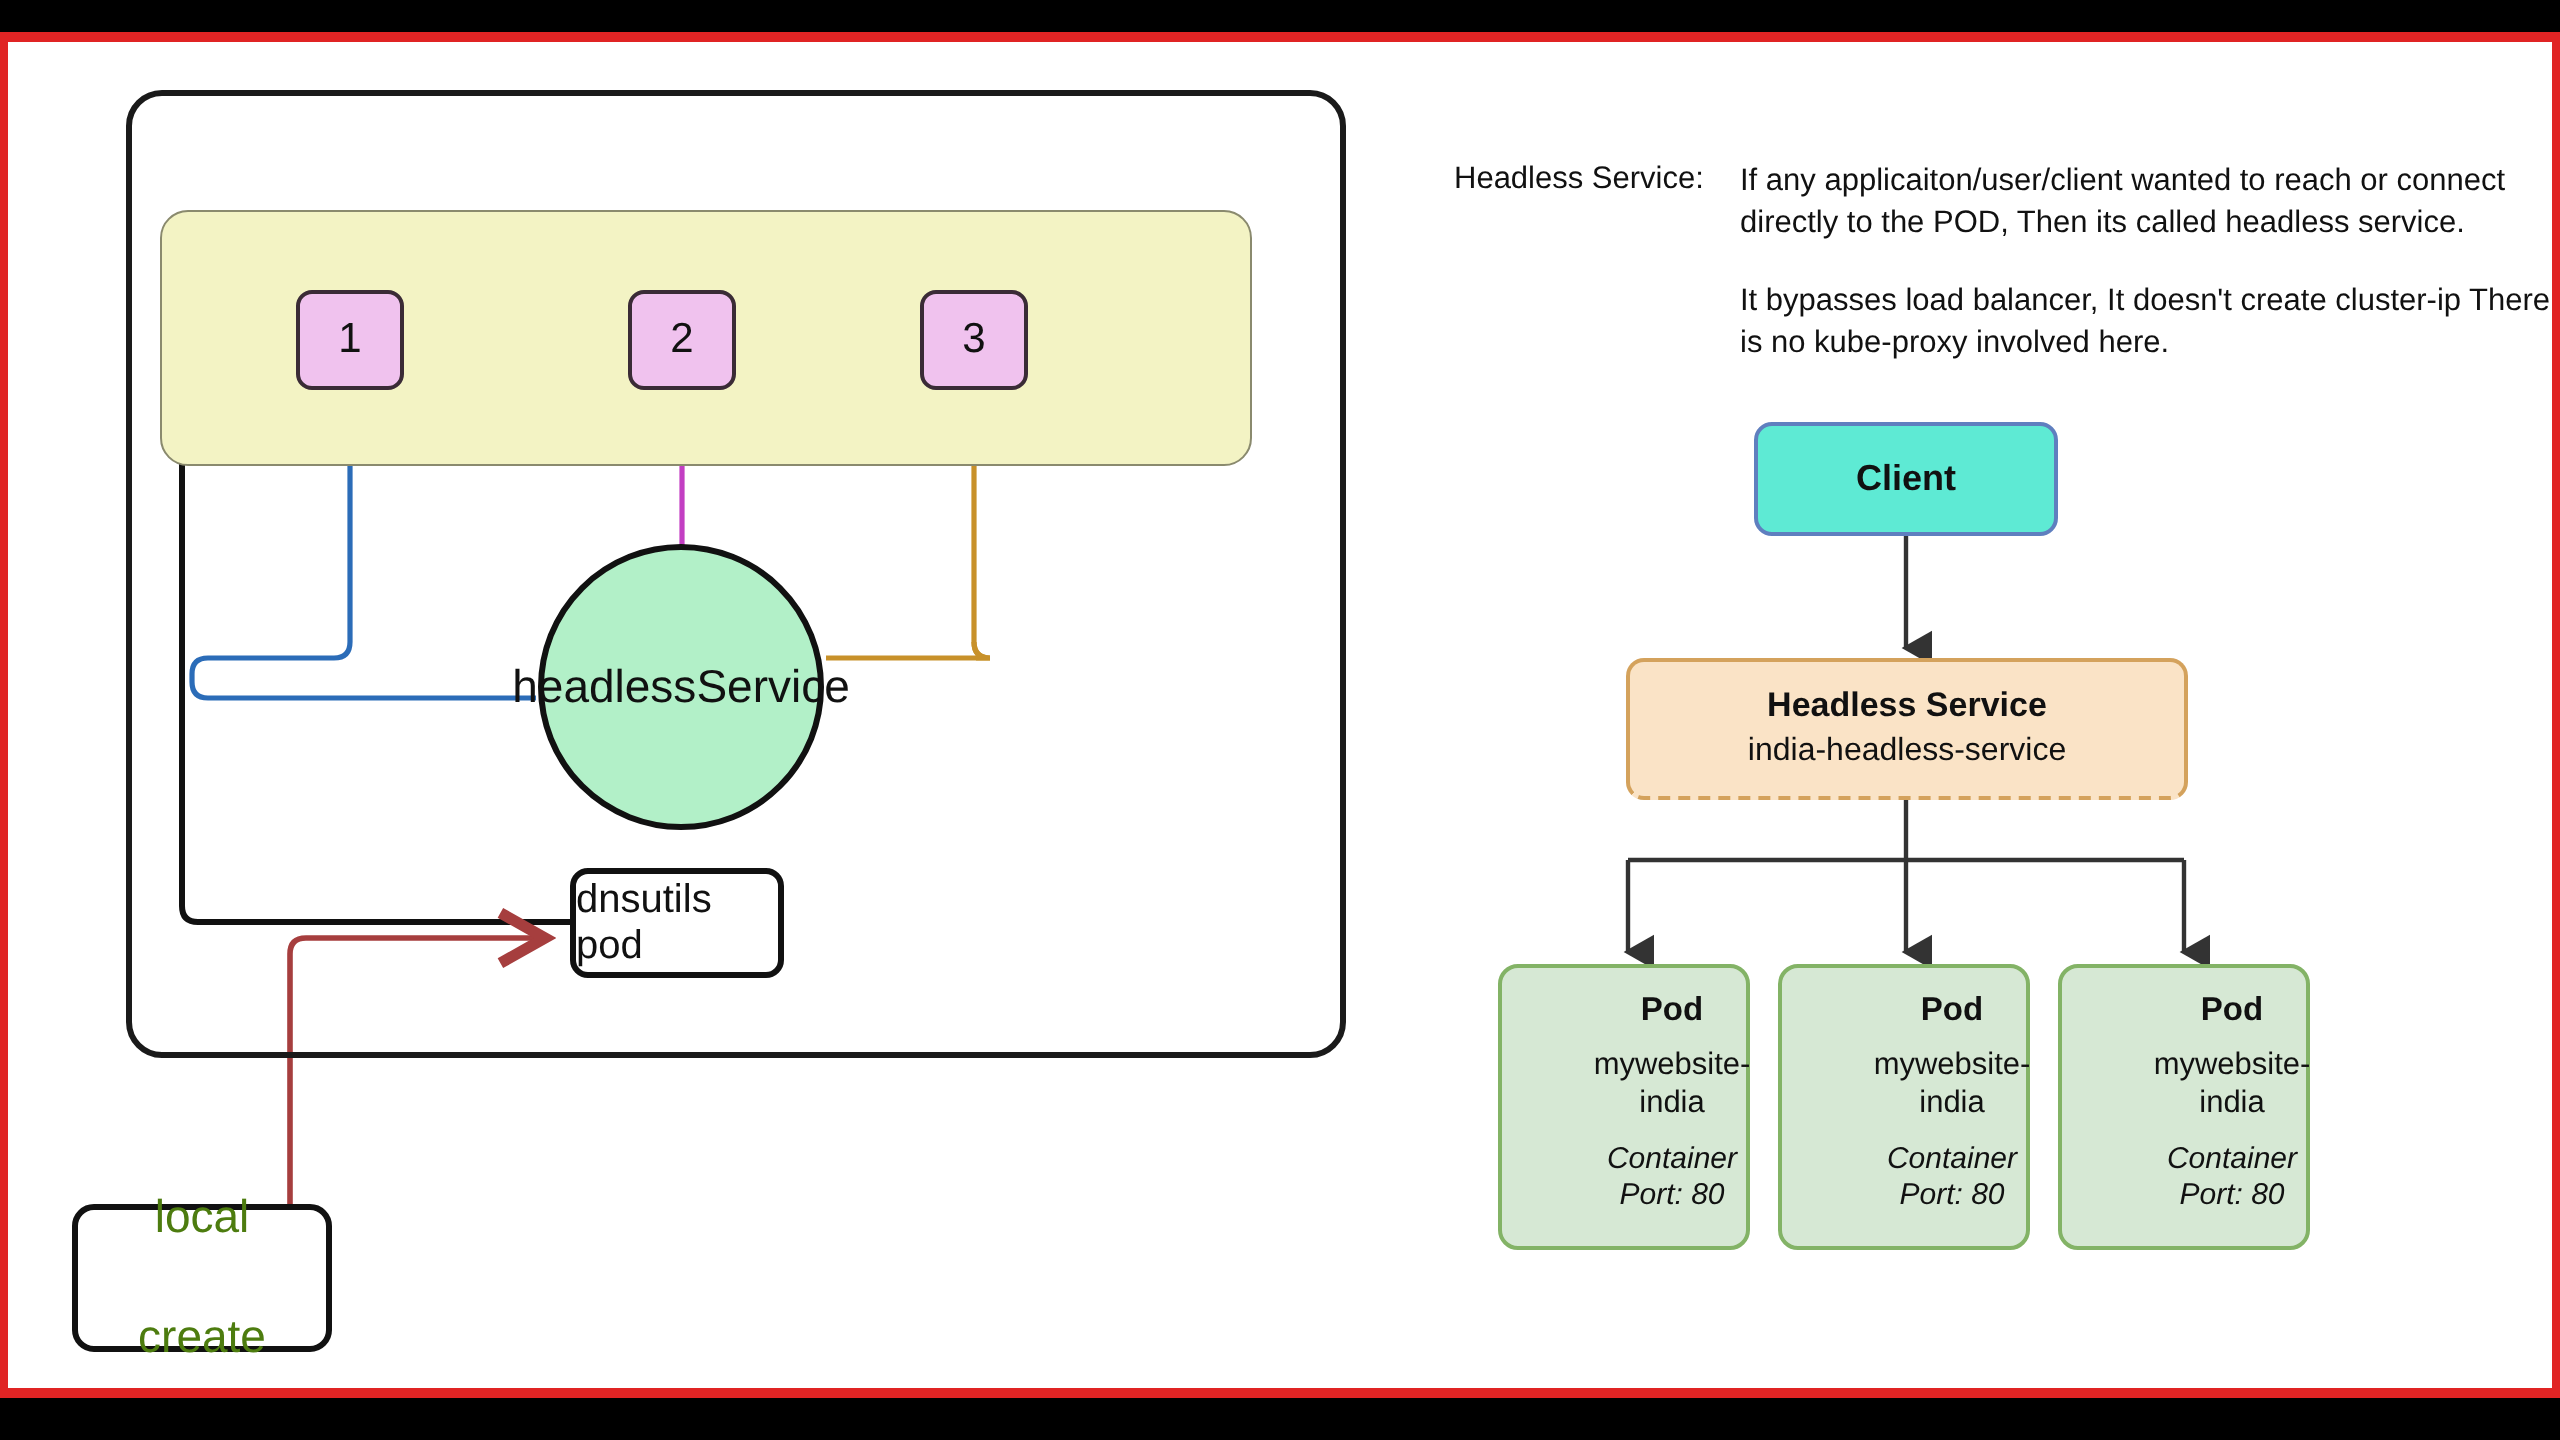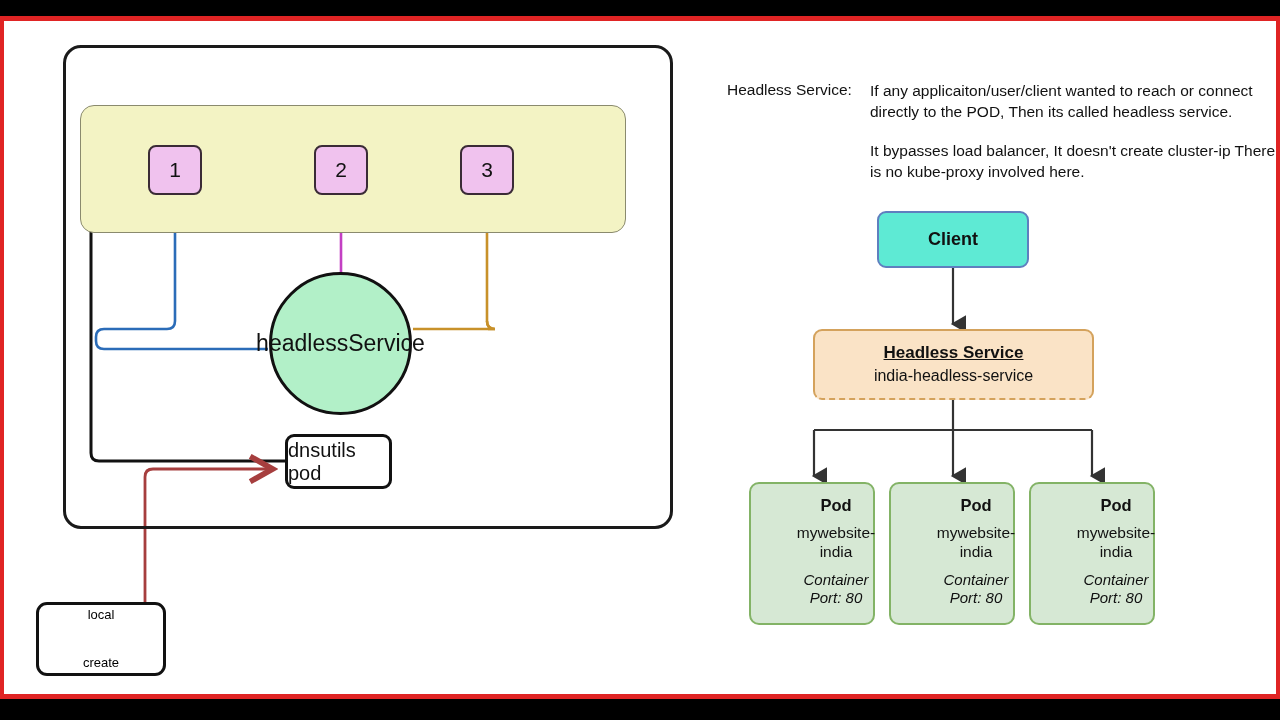--- a/index.html
+++ b/index.html
@@ -53,21 +53,21 @@
   #dnsutils{
     left:281px;top:413px;width:107px;height:55px;
     border:3px solid #111;border-radius:9px;background:#fff;
     display:flex;align-items:center;justify-content:center;
     font-size:20px;color:#111;
   }
   #laptop{
     left:32px;top:581px;width:130px;height:74px;
     border:3px solid #111;border-radius:11px;background:#fff;
     display:flex;flex-direction:column;align-items:center;justify-content:center;
-    line-height:1.2;font-size:13px;color:#000000;text-align:center;gap:32px;
+    line-height:1.2;font-size:23px;color:#4d7c0f;text-align:center;gap:32px;
   }
 
   
   #note-label{
     left:723px;top:60px;width:140px;
     font-size:15.5px;color:#111;
   }
   #note-p1{
     left:866px;top:60px;width:414px;
     font-size:15.5px;color:#111;line-height:1.35;
@@ -82,21 +82,21 @@
     display:flex;align-items:center;justify-content:center;
     font-size:18px;font-weight:bold;color:#111;
   }
   #svc-box{
     left:809px;top:308px;width:281px;height:71px;
     background:#fae3c6;border:2px solid #d4a25c;border-radius:9px;
     border-bottom-style:dashed;
     display:flex;flex-direction:column;align-items:center;justify-content:center;
     color:#111;
   }
-  #svc-box .t1{font-size:17px;font-weight:bold;line-height:1.35;text-decoration:underline;}
+  #svc-box .t1{font-size:17px;font-weight:bold;line-height:1.35;}
   #svc-box .t2{font-size:16px;line-height:1.35;}
   .podbox{
     top:461px;width:126px;height:143px;
     background:#d6e8d4;border:2px solid #83b366;border-radius:10px;
     display:flex;flex-direction:column;align-items:center;
     padding-top:11px;color:#111;text-align:center;line-height:1.22;padding-left:48px;
   }
   .podbox .ph{font-size:16.5px;font-weight:bold;margin-bottom:9px;}
   .podbox .pn{font-size:15.5px;margin-bottom:9px;}
   .podbox .pc{font-size:15px;font-style:italic;}

